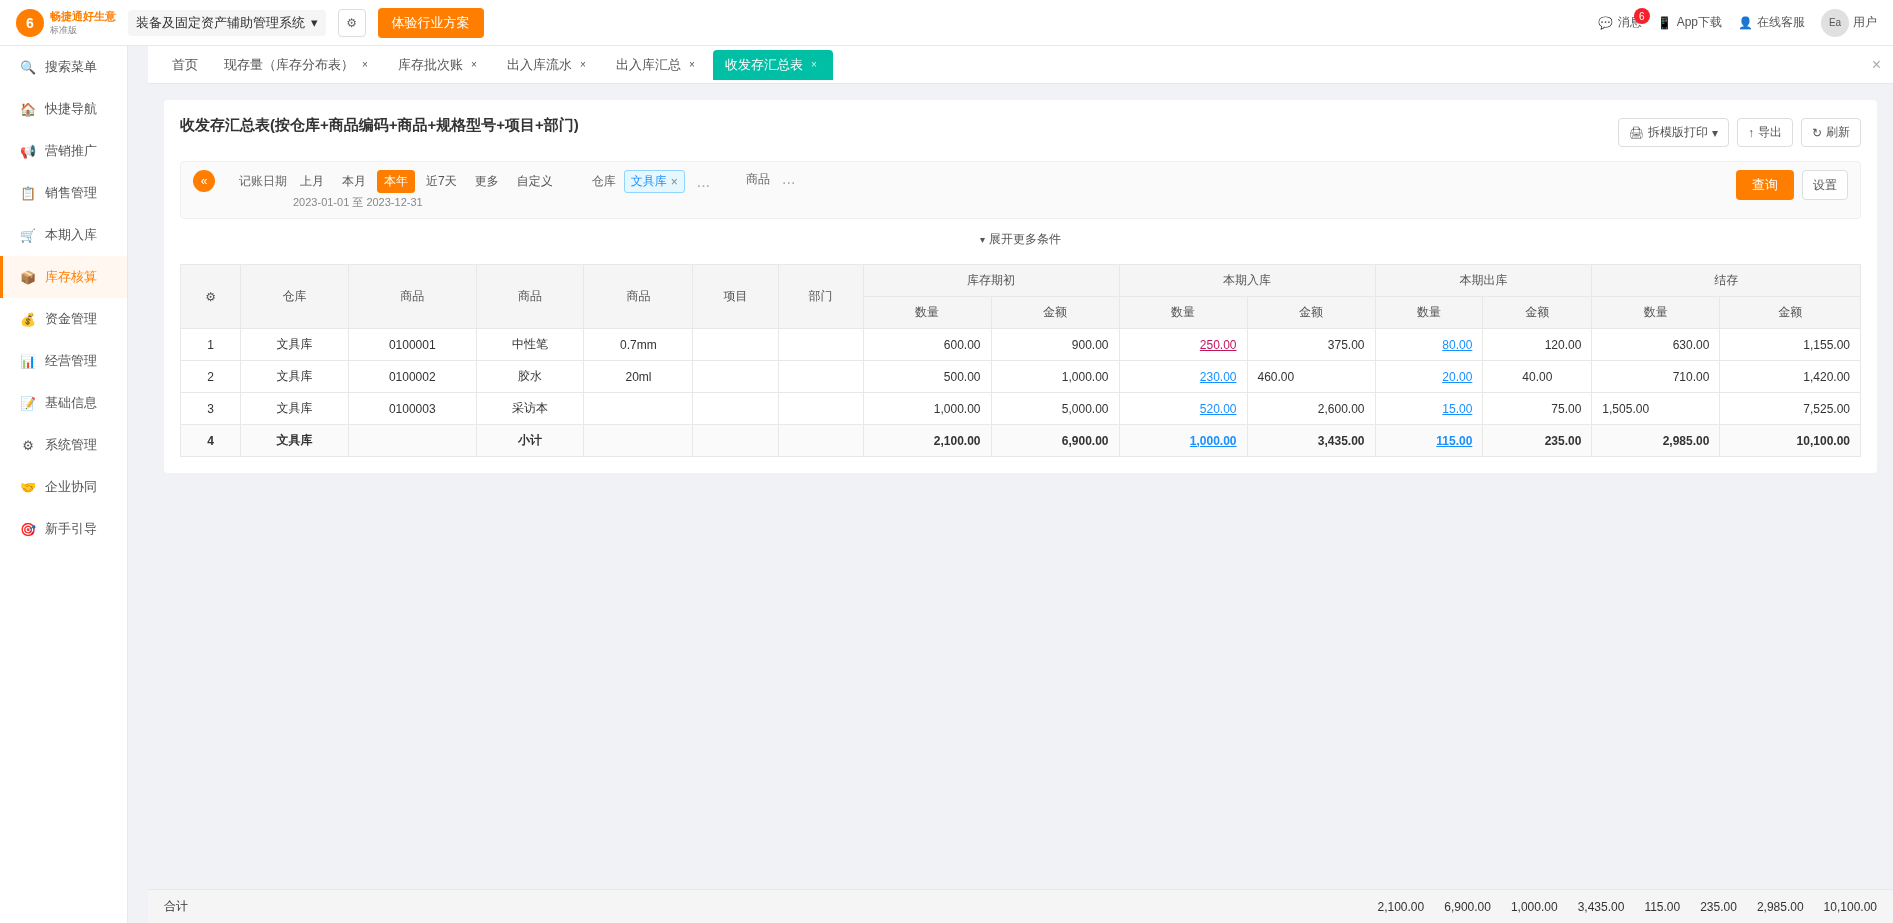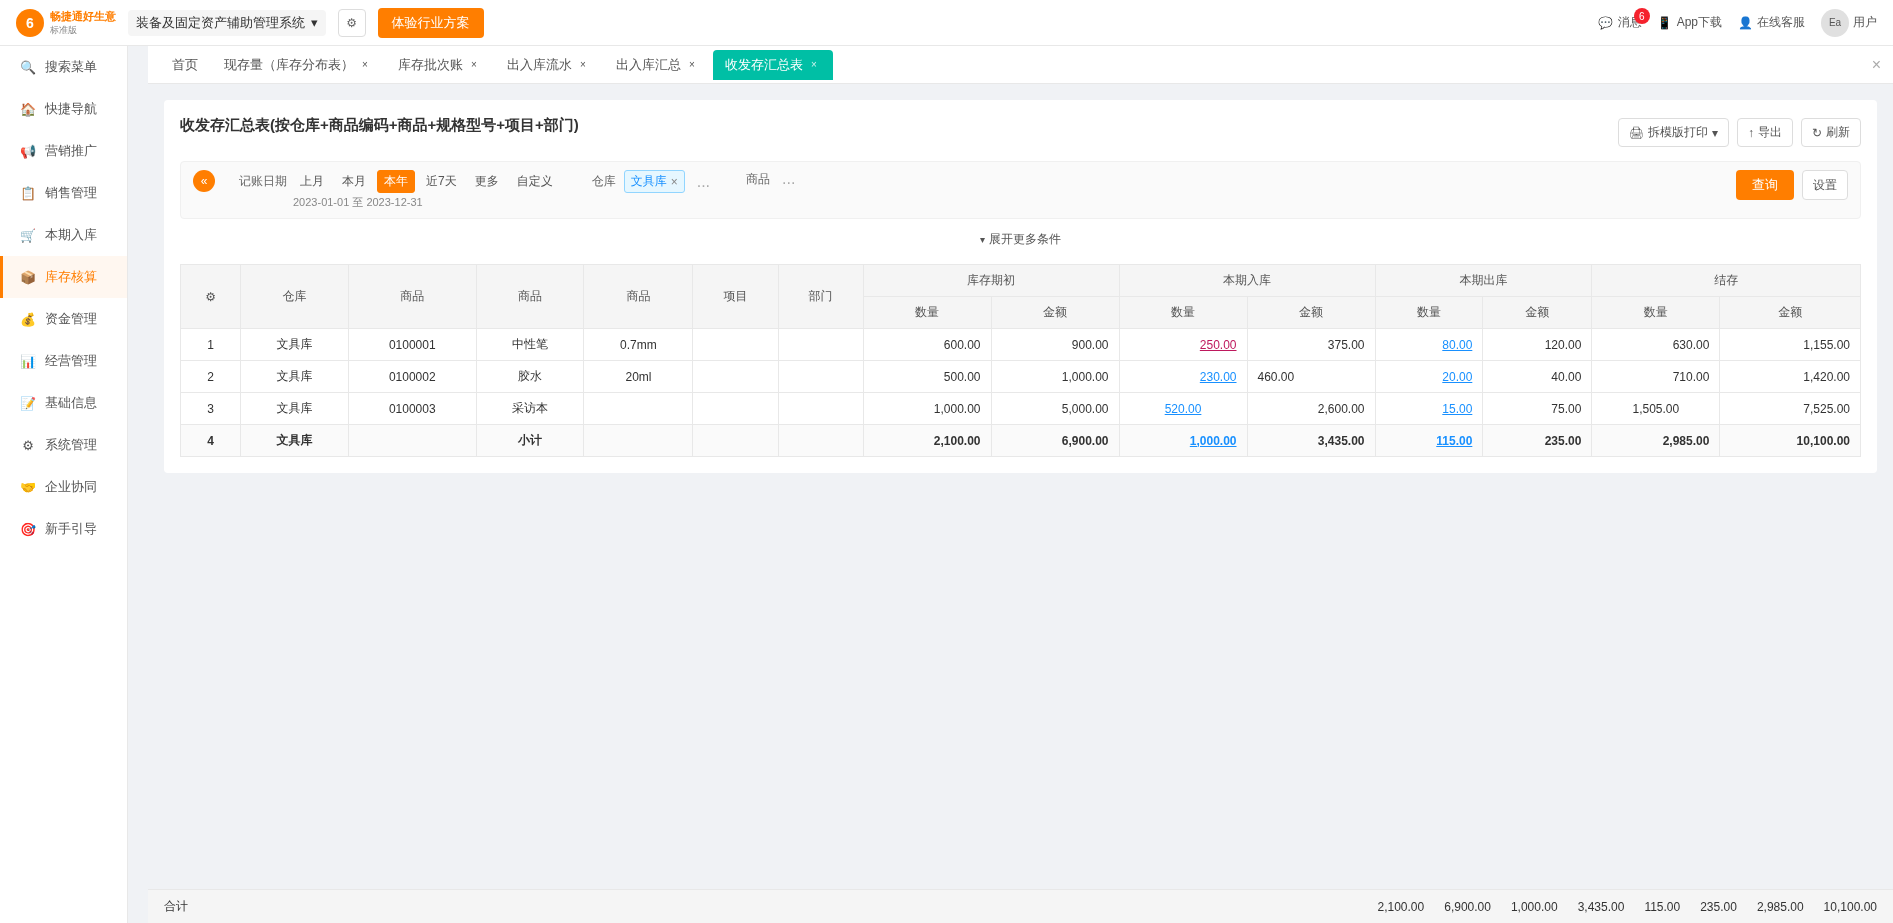--- a/index.html
+++ b/index.html
@@ -313,39 +313,39 @@
                     <td>0100002</td>
                     <td>胶水</td>
                     <td>20ml</td>
                     <td></td>
                     <td></td>
                     <td style="text-align: right;">500.00</td>
                     <td style="text-align: right;">1,000.00</td>
                     <td style="text-align: right; color: rgb(24, 144, 255); text-decoration: underline; cursor: pointer;">230.00</td>
                     <td style="text-align: left;">460.00</td>
                     <td style="text-align: right; color: rgb(24, 144, 255); text-decoration: underline; cursor: pointer;">20.00</td>
-                    <td style="text-align: right; margin-top: 28px;">40.00</td>
+                    <td style=" margin-top: 28px;">40.00</td>
                     <td style="text-align: right;">710.00</td>
                     <td style="text-align: right;">1,420.00</td>
                   </tr>
                   <tr>
                     <td>3</td>
                     <td>文具库</td>
                     <td>0100003</td>
                     <td>采访本</td>
                     <td></td>
                     <td></td>
                     <td></td>
                     <td style="text-align: right;">1,000.00</td>
                     <td style="text-align: right;">5,000.00</td>
-                    <td style="text-align: center; color: rgb(24, 144, 255); text-decoration: underline; cursor: pointer;">520.00</td>
+                    <td style="text-align: right; color: rgb(24, 144, 255); text-decoration: underline; cursor: pointer;">520.00</td>
                     <td style="text-align: right;">2,600.00</td>
                     <td style="text-align: right; color: rgb(24, 144, 255); text-decoration: underline; cursor: pointer;">15.00</td>
                     <td style="text-align: right;">75.00</td>
-                    <td style="text-align: center;">1,505.00</td>
+                    <td style="text-align: left;">1,505.00</td>
                     <td style="text-align: right;">7,525.00</td>
                   </tr>
                   <tr class="subtotal-row">
                     <td style="font-weight: 600;">4</td>
                     <td style="font-weight: 600;">文具库</td>
                     <td style="font-weight: 600;"></td>
                     <td style="font-weight: 600;">小计</td>
                     <td style="font-weight: 600;"></td>
                     <td style="font-weight: 600;"></td>
                     <td style="font-weight: 600;"></td>

